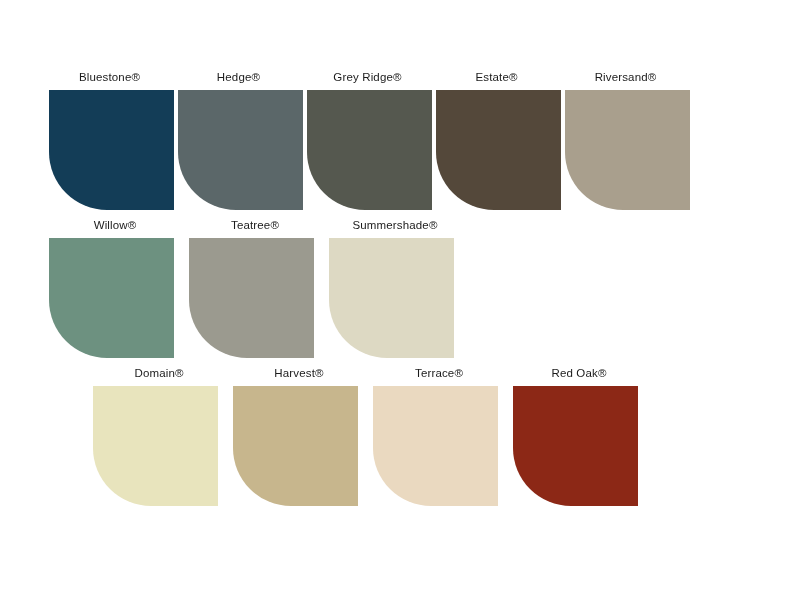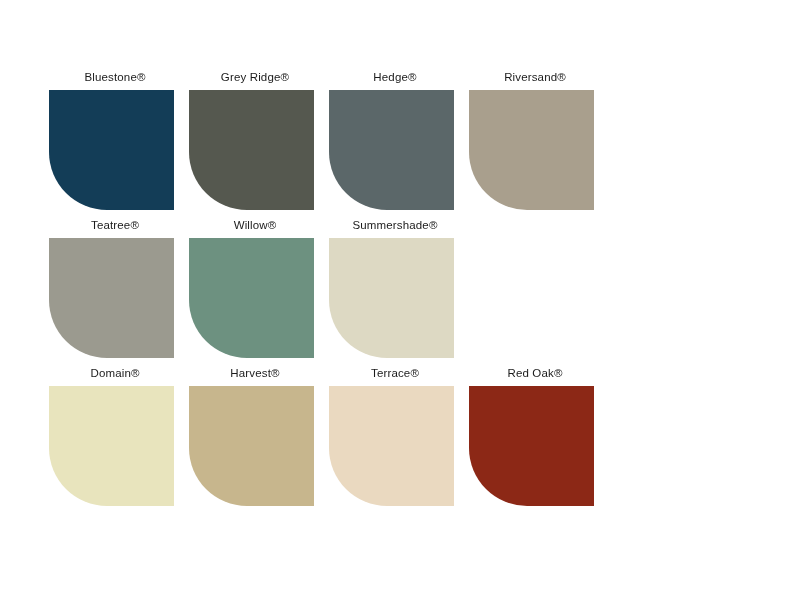--- a/index.html
+++ b/index.html
@@ -56,54 +56,59 @@
     border-top-right-radius: 0;
     border-bottom-right-radius: 0;
     border-bottom-left-radius: 58px;
     align-self: flex-start;
     margin-left: 4px;
   }
 
   
   .swatch-row:last-child {
     margin-bottom: 0;
+    margin-left: 44px;
   }
 </style>
 </head>
 <body>
 
 <div id="palette-board">
 
   <div class="swatch-row">
     <div class="swatch-cell">
       <div class="swatch-label">Bluestone®</div>
       <div class="swatch-chip" style="background-color: rgb(19, 61, 87);"></div>
     </div>
     <div class="swatch-cell">
+      <div class="swatch-label">Hedge®</div>
+      <div class="swatch-chip" style="background-color: rgb(91, 103, 105);"></div>
+    </div>
+    <div class="swatch-cell">
       <div class="swatch-label">Grey Ridge®</div>
       <div class="swatch-chip" style="background-color: rgb(85, 88, 79);"></div>
     </div>
     <div class="swatch-cell">
-      <div class="swatch-label">Hedge®</div>
-      <div class="swatch-chip" style="background-color: rgb(91, 103, 105);"></div>
+      <div class="swatch-label">Estate®</div>
+      <div class="swatch-chip" style="background-color: rgb(84, 72, 58);"></div>
     </div>
     <div class="swatch-cell">
       <div class="swatch-label">Riversand®</div>
       <div class="swatch-chip" style="background-color: rgb(169, 159, 141);"></div>
     </div>
   </div>
 
   <div class="swatch-row">
     <div class="swatch-cell">
+      <div class="swatch-label">Willow®</div>
+      <div class="swatch-chip" style="background-color: rgb(109, 145, 128);"></div>
+    </div>
+    <div class="swatch-cell">
       <div class="swatch-label">Teatree®</div>
       <div class="swatch-chip" style="background-color: rgb(155, 154, 143);"></div>
-    </div>
-    <div class="swatch-cell">
-      <div class="swatch-label">Willow®</div>
-      <div class="swatch-chip" style="background-color: rgb(109, 145, 128);"></div>
     </div>
     <div class="swatch-cell">
       <div class="swatch-label">Summershade®</div>
       <div class="swatch-chip" style="background-color: rgb(221, 217, 195);"></div>
     </div>
   </div>
 
   <div class="swatch-row">
     <div class="swatch-cell">
       <div class="swatch-label">Domain®</div>

